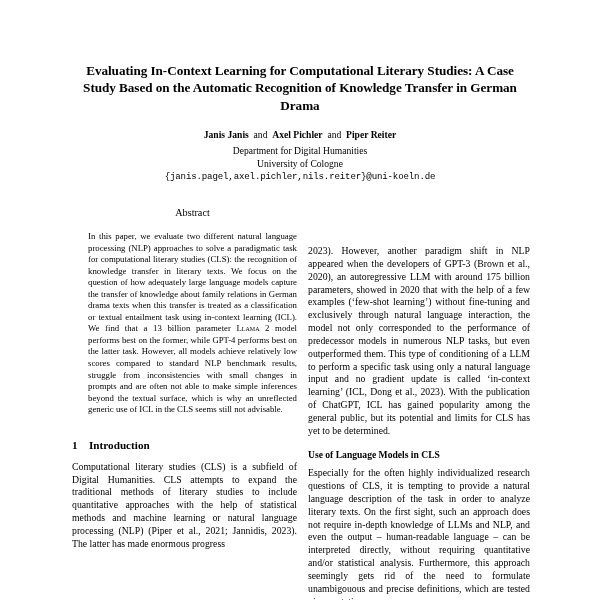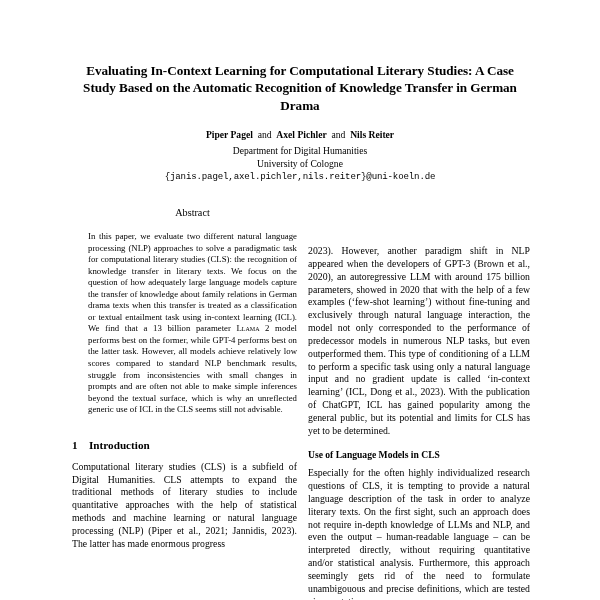--- a/index.html
+++ b/index.html
@@ -148,21 +148,21 @@
 </head>
 <body>
 
 <div class="page">
 
   <div class="title-block">
     <h1 class="paper-title">Evaluating In-Context Learning for Computational Literary Studies: A Case Study Based on the Automatic Recognition of Knowledge Transfer in German Drama</h1>
   </div>
 
   <div class="authors">
-    <span class="name">Piper Pagel</span><span class="conj">&nbsp; </span><span class="conj">and</span><span class="conj">&nbsp; </span><span class="name">Axel Pichler</span><span class="conj">&nbsp; </span><span class="conj">and</span><span class="conj">&nbsp; </span><span class="name">Nils Reiter</span>
+    <span class="name">Janis Janis</span><span class="conj">&nbsp; </span><span class="conj">and</span><span class="conj">&nbsp; </span><span class="name">Axel Pichler</span><span class="conj">&nbsp; </span><span class="conj">and</span><span class="conj">&nbsp; </span><span class="name">Piper Reiter</span>
   </div>
 
   <div class="affil-line affil-1">Department for Digital Humanities</div>
   <div class="affil-line affil-2">University of Cologne</div>
   <div class="email-line">{janis.pagel,axel.pichler,nils.reiter}@uni-koeln.de</div>
 
   <div class="col-left">
     <div class="abstract-wrap">
       <div class="abstract-heading">Abstract</div>
       <p class="abstract-body"><span>In this paper, we evaluate two different natural language processing (NLP) approaches to solve a paradigmatic task for computational literary studies (CLS): the recognition of knowledge transfer in literary texts. We focus on the question of how adequately large language models capture the transfer of knowledge about family relations in German drama texts when this transfer is treated as a classification or textual entailment task using in-context learning (ICL). We find that a 13 billion parameter </span><span class="sc">Llama</span><span> 2 model performs best on the former, while GPT-4 performs best on the latter task. However, all models achieve relatively low scores compared to standard NLP benchmark results, struggle from inconsistencies with small changes in prompts and are often not able to make simple inferences beyond the textual surface, which is why an unreflected generic use of ICL in the CLS seems still not advisable.</span></p>

